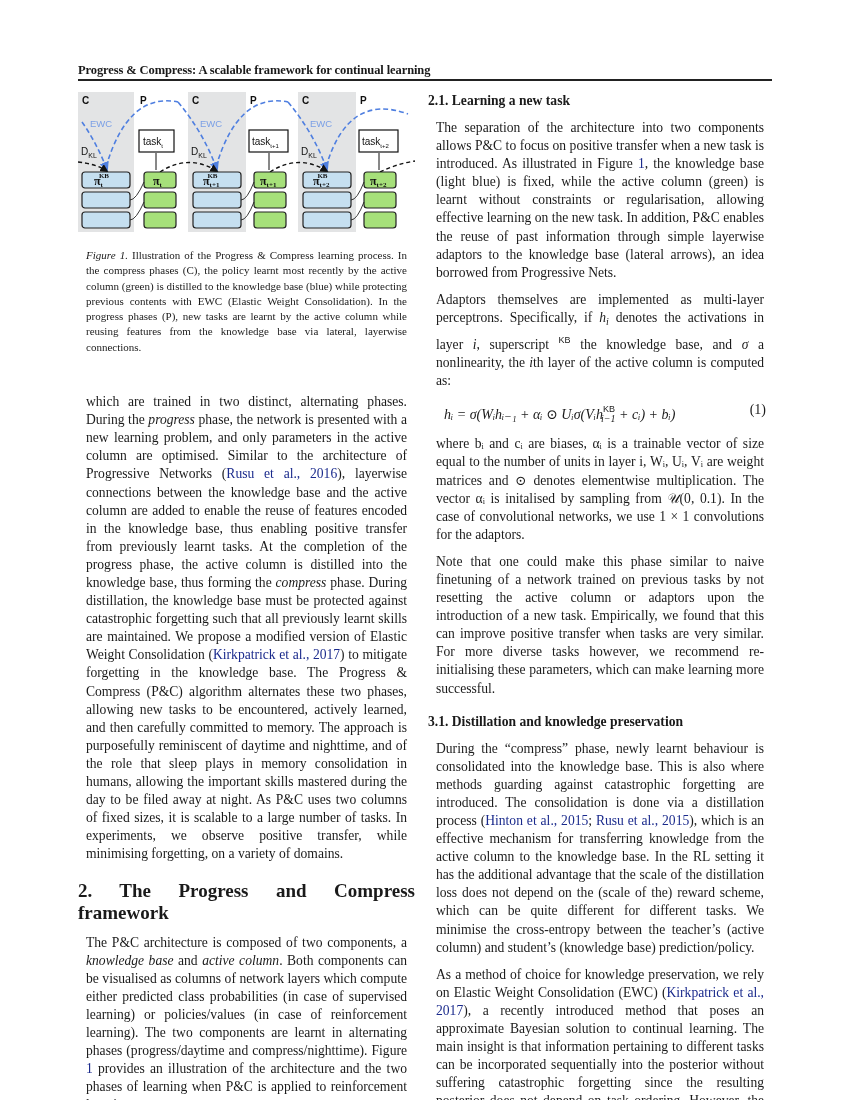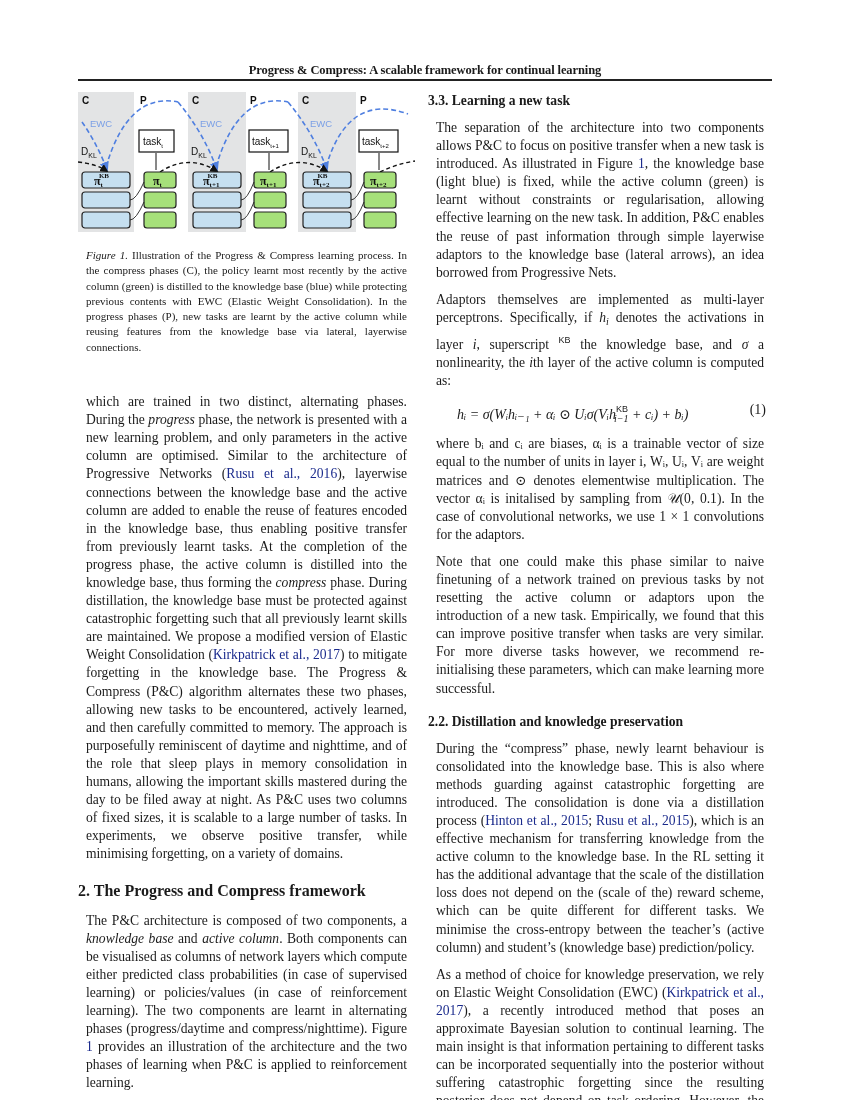--- a/index.html
+++ b/index.html
@@ -1,39 +1,39 @@
 <!DOCTYPE html>
 <html><head>
 <meta charset="utf-8">
 <style>
   html, body { margin:0; padding:0; background:#ffffff; }
   body { width:850px; height:1100px; position:relative; overflow:hidden;
          font-family:"Liberation Serif","DejaVu Serif",serif; color:#1a1a1a; }
-  .running-head { position:absolute; left:78px; top:63px; width:694px; text-align:center;
+  .running-head { position:absolute; left:78px; top:63px; width:694px; 
          font-size:12.5px; font-weight:bold; letter-spacing:-0.1px; }
   .head-rule { position:absolute; left:78px; top:79px; width:694px; height:2px; background:#222; }
 
   .col { position:absolute; top:92px; width:337px; font-size:13.6px; line-height:18.1px; text-align:justify; }
   .col-left { left:78px; }
   .col-right { left:428px; width:344px; }
 
   .figure { position:relative; width:337px; height:150px; }
   .caption { font-size:11px; line-height:15.3px; text-align:justify; margin-top:6px; }
   .caption .label { font-style:italic; }
 
   p { margin:8px; }
   .para { margin-bottom:9px; }
   .cite { color:#1a2a8c; }
   em { font-style:italic; }
 
-  h2.section { font-size:16px; font-weight:bold; margin:16px 0 10px 0; line-height:22px;font-family:Liberation Serif, serif; }
+  h2.section { font-size:19px; font-weight:bold; margin:16px 0 10px 0; line-height:22px;font-family:Liberation Serif, serif; }
   h3.subsection { font-size:13.6px; font-weight:bold; margin:0 0 9px 0; line-height:18px; }
 
   .equation { position:relative; height:26px; margin:6px 0 10px 0; font-style:italic; font-size:14px; }
-  .equation .eq-body { position:absolute; left:16px; top:2px;margin-left:13px; }
+  .equation .eq-body { position:absolute; left:16px; top:2px; }
   .equation .eq-num { position:absolute; right:6px; top:2px; font-style:normal; }
   .sub { font-size:10px; vertical-align:-3px; }
   .kb { font-family:"Liberation Sans",sans-serif; font-size:9px; vertical-align:6px; font-style:normal; }
 </style>
 </head>
 <body>
 
 <div class="running-head">Progress &amp; Compress: A scalable framework for continual learning</div>
 <div class="head-rule"></div>
 
@@ -155,34 +155,34 @@
   <div style="height:22px"></div>
 
   <p class="para"><span>which are trained in two distinct, alternating phases. During the </span><em>progress</em><span> phase, the network is presented with a new learning problem, and only parameters in the active column are optimised. Similar to the architecture of Progressive Networks (</span><a class="cite">Rusu et al., 2016</a><span>), layerwise connections between the knowledge base and the active column are added to enable the reuse of features encoded in the knowledge base, thus enabling positive transfer from previously learnt tasks. At the completion of the progress phase, the active column is distilled into the knowledge base, thus forming the </span><em>compress</em><span> phase. During distillation, the knowledge base must be protected against catastrophic forgetting such that all previously learnt skills are maintained. We propose a modified version of Elastic Weight Consolidation (</span><a class="cite">Kirkpatrick et al., 2017</a><span>) to mitigate forgetting in the knowledge base. The Progress &amp; Compress (P&amp;C) algorithm alternates these two phases, allowing new tasks to be encountered, actively learned, and then carefully committed to memory. The approach is purposefully reminiscent of daytime and nighttime, and of the role that sleep plays in memory consolidation in humans, allowing the important skills mastered during the day to be filed away at night. As P&amp;C uses two columns of fixed sizes, it is scalable to a large number of tasks. In experiments, we observe positive transfer, while minimising forgetting, on a variety of domains.</span></p>
 
   <h2 class="section">2. The Progress and Compress framework</h2>
 
   <p class="para"><span>The P&amp;C architecture is composed of two components, a </span><em>knowledge base</em><span> and </span><em>active column</em><span>. Both components can be visualised as columns of network layers which compute either predicted class probabilities (in case of supervised learning) or policies/values (in case of reinforcement learning). The two components are learnt in alternating phases (progress/daytime and compress/nighttime). Figure </span><a class="cite">1</a><span> provides an illustration of the architecture and the two phases of learning when P&amp;C is applied to reinforcement learning.</span></p>
 </div>
 
 <div class="col col-right">
-  <h3 class="subsection">3.3. Learning a new task</h3>
+  <h3 class="subsection">2.1. Learning a new task</h3>
 
   <p class="para"><span>The separation of the architecture into two components allows P&amp;C to focus on positive transfer when a new task is introduced. As illustrated in Figure </span><a class="cite">1</a><span>, the knowledge base (light blue) is fixed, while the active column (green) is learnt without constraints or regularisation, allowing effective learning on the new task. In addition, P&amp;C enables the reuse of past information through simple layerwise adaptors to the knowledge base (lateral arrows), an idea borrowed from Progressive Nets.</span></p>
 
   <p class="para"><span>Adaptors themselves are implemented as multi-layer perceptrons. Specifically, if </span><em>h</em><em class="sub">i</em><span> denotes the activations in layer </span><em>i</em><span>, superscript </span><span class="kb">KB</span><span> the knowledge base, and </span><em>σ</em><span> a nonlinearity, the </span><em>i</em><span>th layer of the active column is computed as:</span></p>
 
   <div class="equation">
     <span class="eq-body"><span>hᵢ = σ(Wᵢhᵢ₋₁ + αᵢ ⊙ Uᵢσ(Vᵢh</span><span class="kb" style="position:relative; top:-1px;">KB</span><span class="sub" style="margin-left:-14px;">i−1</span><span> + cᵢ) + bᵢ)</span></span>
     <span class="eq-num">(1)</span>
   </div>
 
   <p class="para">where bᵢ and cᵢ are biases, αᵢ is a trainable vector of size equal to the number of units in layer i, Wᵢ, Uᵢ, Vᵢ are weight matrices and ⊙ denotes elementwise multiplication. The vector αᵢ is initalised by sampling from 𝒰(0, 0.1). In the case of convolutional networks, we use 1 × 1 convolutions for the adaptors.</p>
 
   <p class="para">Note that one could make this phase similar to naive finetuning of a network trained on previous tasks by not resetting the active column or adaptors upon the introduction of a new task. Empirically, we found that this can improve positive transfer when tasks are very similar. For more diverse tasks however, we recommend re-initialising these parameters, which can make learning more successful.</p>
 
   <div style="height:6px"></div>
-  <h3 class="subsection">2.2. Distillation and knowledge preservation</h3>
+  <h3 class="subsection">3.1. Distillation and knowledge preservation</h3>
 
   <p class="para"><span>During the “compress” phase, newly learnt behaviour is consolidated into the knowledge base. This is also where methods guarding against catastrophic forgetting are introduced. The consolidation is done via a distillation process (</span><a class="cite">Hinton et al., 2015</a><span>; </span><a class="cite">Rusu et al., 2015</a><span>), which is an effective mechanism for transferring knowledge from the active column to the knowledge base. In the RL setting it has the additional advantage that the scale of the distillation loss does not depend on the (scale of the) reward scheme, which can be quite different for different tasks. We minimise the cross-entropy between the teacher’s (active column) and student’s (knowledge base) prediction/policy.</span></p>
 
   <p class="para"><span>As a method of choice for knowledge preservation, we rely on Elastic Weight Consolidation (EWC) (</span><a class="cite">Kirkpatrick et al., 2017</a><span>), a recently introduced method that poses an approximate Bayesian solution to continual learning. The main insight is that information pertaining to different tasks can be incorporated sequentially into the posterior without suffering catastrophic forgetting since the resulting posterior does not depend on task ordering. However, the exact poste-</span></p>
 </div>
 
 </body></html>

